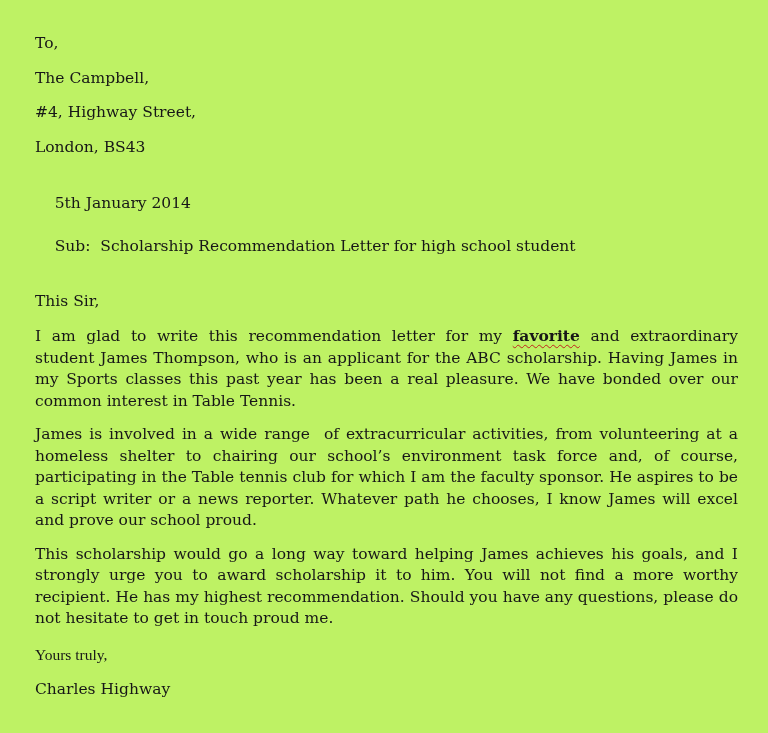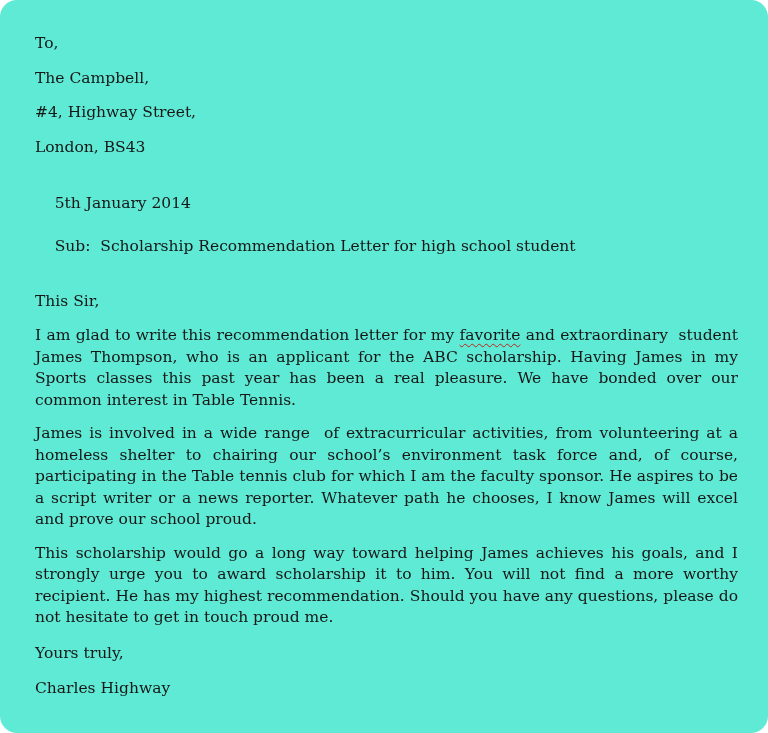--- a/index.html
+++ b/index.html
@@ -34,45 +34,46 @@
   .subject-block {
     margin: 0 0 12px 0;
     white-space: pre-wrap;
   }
   .misspelled {
     text-decoration-line: underline;
     text-decoration-style: wavy;
     text-decoration-thickness: 1px;
     text-underline-offset: 3px;
     text-decoration-skip-ink: none;
+    font-weight: bold;
   }
   .closing-line {
     margin: 0 0 14px 0;
     white-space: pre-wrap;
   }
 </style>
 </head>
 <body>
 
-<div class="page" style="background: #5eead4; color: rgb(23, 23, 23); border-radius: 17px;">
+<div class="page" style="background: #bef264; color: rgb(23, 23, 23);">
 
   <p class="block">To,</p>
   <p class="block">The Campbell,</p>
   <p class="block">#4, Highway Street,</p>
   <p class="block">London, BS43</p>
 
   <div class="subject-block">
     <span>5th January 2014</span><br>
     <span>Sub:  Scholarship Recommendation Letter for high school student</span>
   </div>
 
   <p class="block">This Sir,</p>
 
   <p class="para"><span>I am glad to write this recommendation letter for my </span><span class="misspelled" style="text-decoration-color: rgb(192, 36, 28);">favorite</span><span> and extraordinary  student James Thompson, who is an applicant for the ABC scholarship. Having James in my Sports classes this past year has been a real pleasure. We have bonded over our common interest in Table Tennis.</span></p>
 
   <p class="para">James is involved in a wide range  of extracurricular activities, from volunteering at a homeless shelter to chairing our school’s environment task force and, of course, participating in the Table tennis club for which I am the faculty sponsor. He aspires to be a script writer or a news reporter. Whatever path he chooses, I know James will excel and prove our school proud.</p>
 
   <p class="para">This scholarship would go a long way toward helping James achieves his goals, and I strongly urge you to award scholarship it to him. You will not find a more worthy recipient. He has my highest recommendation. Should you have any questions, please do not hesitate to get in touch proud me.</p>
 
-  <p class="closing-line" style="margin-top:14px;">Yours truly,</p>
+  <p class="closing-line" style="margin-top:14px;font-family:Liberation Serif, serif;">Yours truly,</p>
   <p class="closing-line">Charles Highway</p>
 
 </div>
 
 </body></html>

